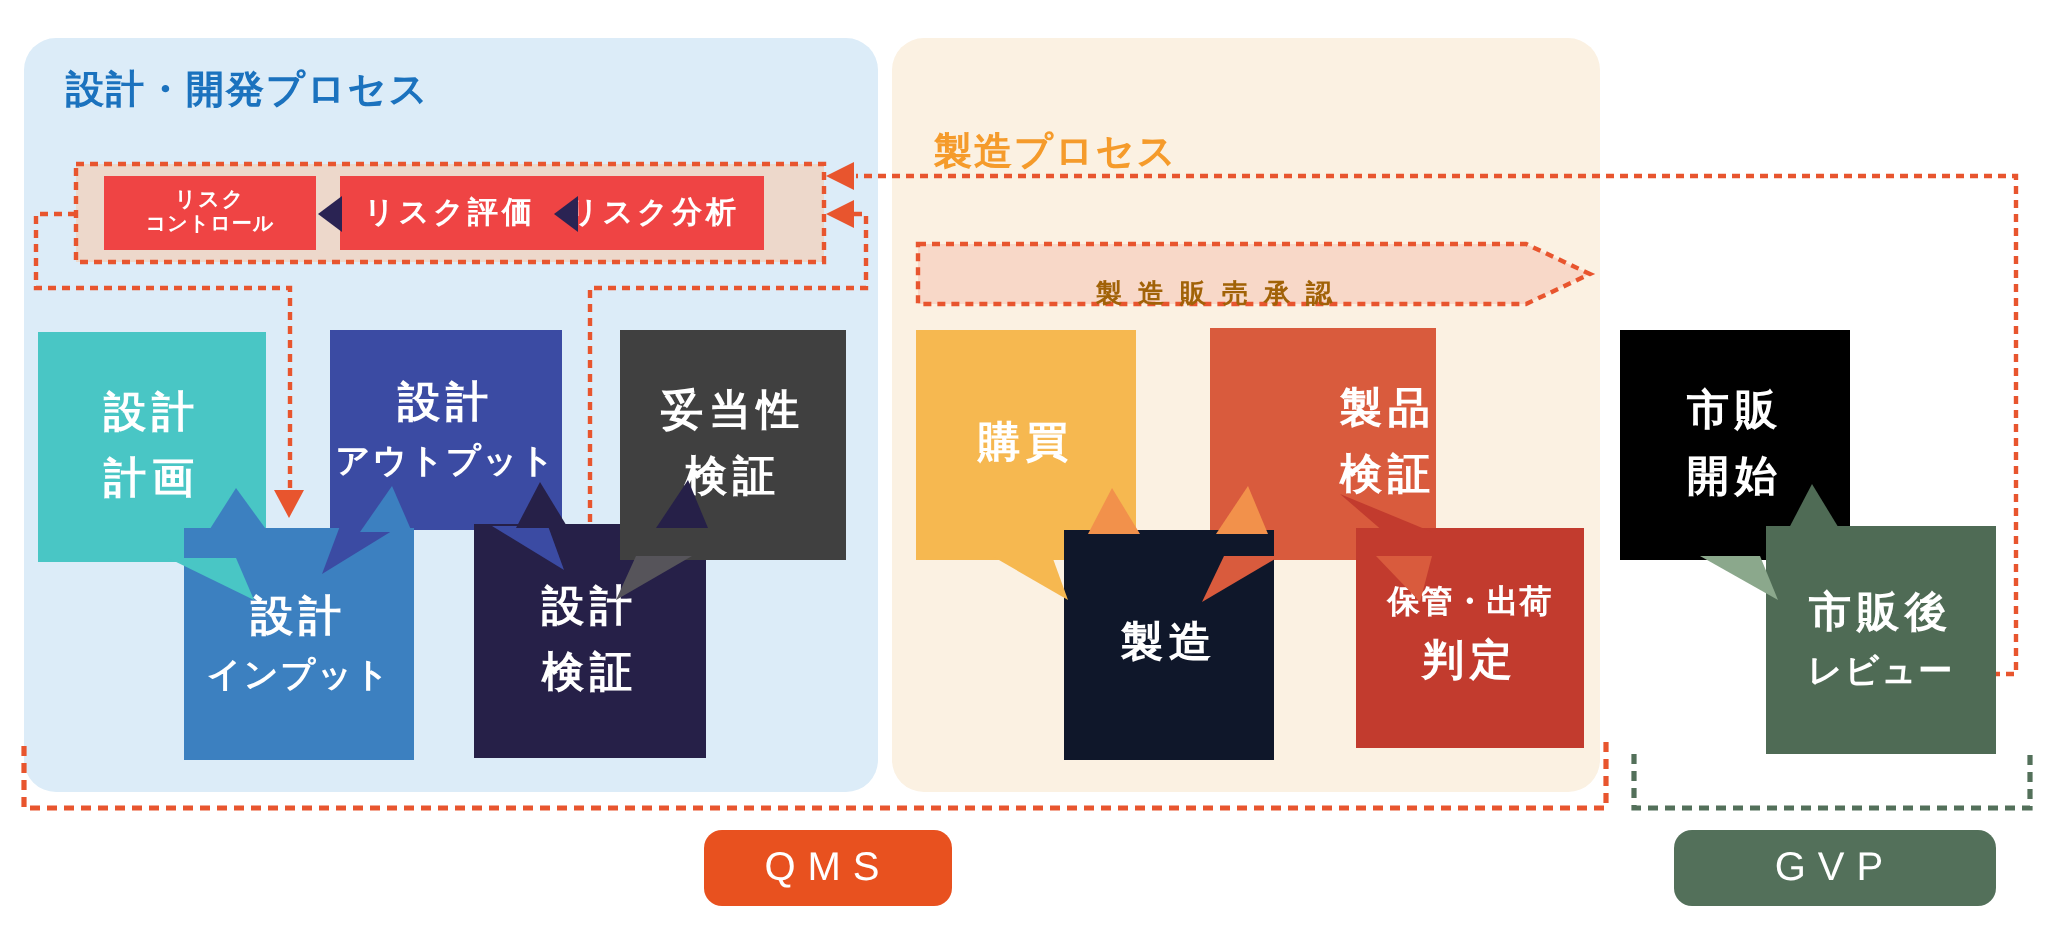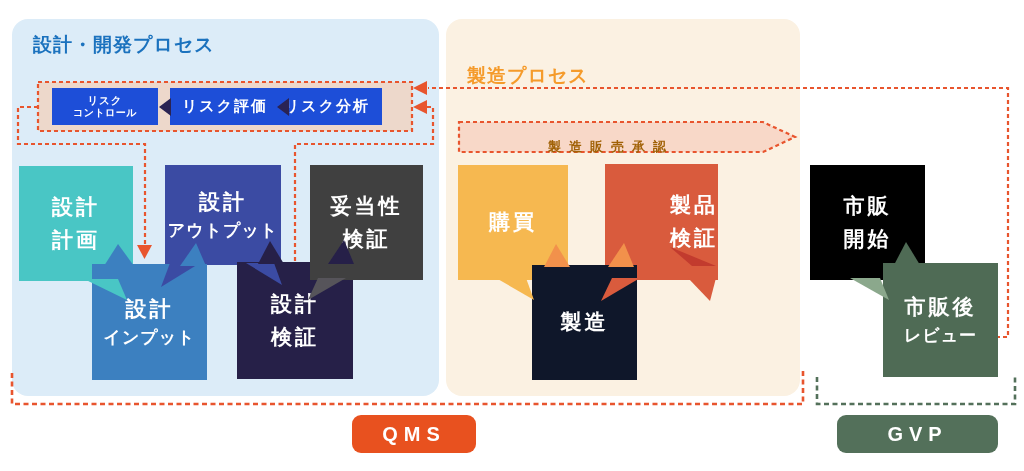--- a/index.html
+++ b/index.html
@@ -11,29 +11,29 @@
   .panel-title{position:absolute;font-size:19px;font-weight:bold;letter-spacing:1px;white-space:nowrap;}
   .title-design{left:33px;top:32px;color:#1b72be;}
   .title-mfg{left:467px;top:32px;color:#f59b2b;margin-top:31px;}
   svg.overlay{position:absolute;left:0;top:0;}
   #lines{z-index:1;}
   #tails{z-index:4;}
   .pbox{position:absolute;z-index:3;display:flex;flex-direction:column;align-items:center;justify-content:center;
         color:#fff;font-weight:bold;text-align:center;line-height:1.55;letter-spacing:3px;font-size:21px;}
   .pbox .sm{font-size:17px;letter-spacing:1px;}
   .pbox .xs{font-size:16px;letter-spacing:0.5px;}
-  .riskbox{position:absolute;z-index:3;background:#1d4ed8;color:#fff;font-weight:bold;display:flex;
+  .riskbox{position:absolute;z-index:3;background:#ef4444;color:#fff;font-weight:bold;display:flex;
            flex-direction:column;align-items:center;justify-content:center;text-align:center;}
   .riskbox .r1{font-size:10.5px;line-height:1.2;letter-spacing:1px;}
   .riskbox .r2{font-size:10px;line-height:1.2;letter-spacing:0.5px;}
   .riskbox .one{font-size:15px;letter-spacing:2px;}
   .banner-text{position:absolute;left:459px;top:133px;width:304px;height:28px;z-index:3;display:flex;
                align-items:center;justify-content:center;color:#a16207;font-weight:bold;font-size:13px;letter-spacing:8px;}
   .badge{position:absolute;z-index:5;border-radius:9px;display:flex;align-items:center;justify-content:center;
-         color:#fff;font-weight:bold;font-size:20px;letter-spacing:6px;}
+         color:#fff;font-weight:normal;font-size:20px;letter-spacing:6px;}
   .badge-qms{left:352px;top:415px;width:124px;height:38px;background:#e8511f;}
   .badge-gvp{left:837px;top:415px;width:161px;height:38px;background:#53705a;}
 </style>
 </head>
 <body>
 
 <div class="canvas">
 
   <div class="panel panel-design"></div>
   <div class="panel panel-mfg"></div>
@@ -98,20 +98,24 @@
   <div class="pbox" style="left:458px;top:165px;width:110px;height:115px;background:#f6b850;">
     <span>購買</span>
   </div>
   <div class="pbox" style="left:605px;top:164px;width:113px;height:116px;background:#d95b3d;align-items:flex-end;">
     <span>製品</span>
     <span>検証</span>
   </div>
   <div class="pbox" style="left:532px;top:265px;width:105px;height:115px;background:#0f172a;">
     <span>製造</span>
   </div>
+  <div class="pbox" style="left:678px;top:264px;width:114px;height:110px;background:#c23b2e;">
+    <span class="xs">保管・出荷</span>
+    <span>判定</span>
+  </div>
 
   <div class="pbox" style="left:810px;top:165px;width:115px;height:115px;background:#000000;">
     <span>市販</span>
     <span>開始</span>
   </div>
   <div class="pbox" style="left:883px;top:263px;width:115px;height:114px;background:#4f6b55;">
     <span>市販後</span>
     <span class="sm">レビュー</span>
   </div>
 

